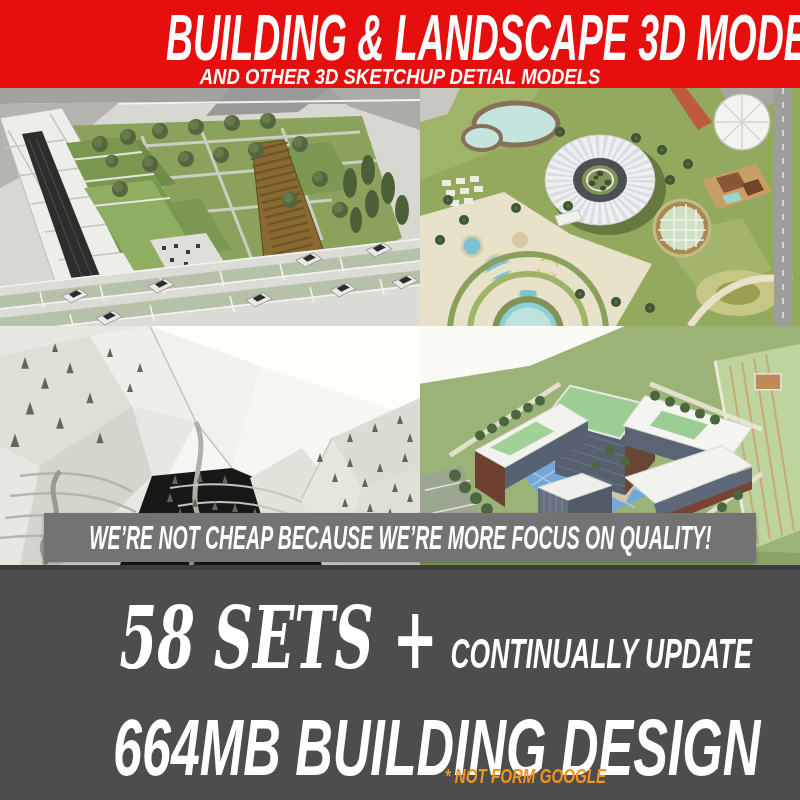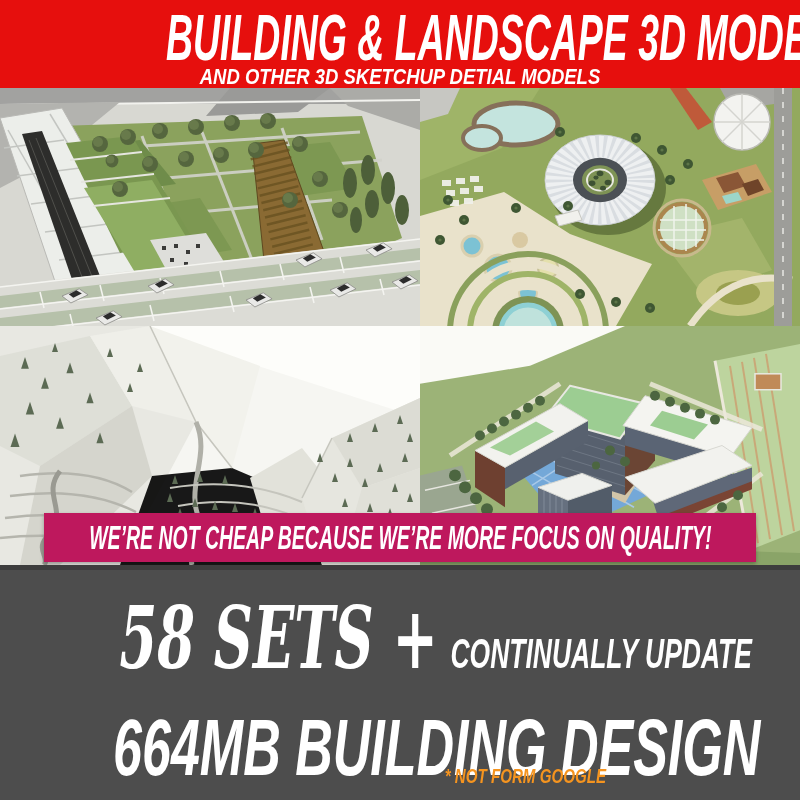--- a/index.html
+++ b/index.html
@@ -25,21 +25,21 @@
   
   .gallery{
     position:absolute;top:88px;left:0;width:800px;height:477px;
     display:grid;grid-template-columns:420px 380px;grid-template-rows:238px 239px;
   }
   .cell{overflow:hidden;}
   .cell svg{display:block;width:100%;height:100%;}
   
   .quality-banner{
     position:absolute;left:44px;top:513px;width:712px;height:49px;
-    background:#be185d;color:#fff;display:flex;align-items:center;justify-content:center;
+    background:#737373;color:#fff;display:flex;align-items:center;justify-content:center;
     box-shadow:0 2px 4px rgba(0,0,0,0.3);
   }
   .quality-banner span{
     white-space:nowrap;font-weight:bold;font-style:italic;font-size:33px;
     display:inline-block;transform:scaleX(0.59);transform-origin:50% 50%;
   }
   
   .footer{
     position:absolute;top:565px;left:0;width:646px;height:235px;
     background:#4d4d4d;color:#fff;

